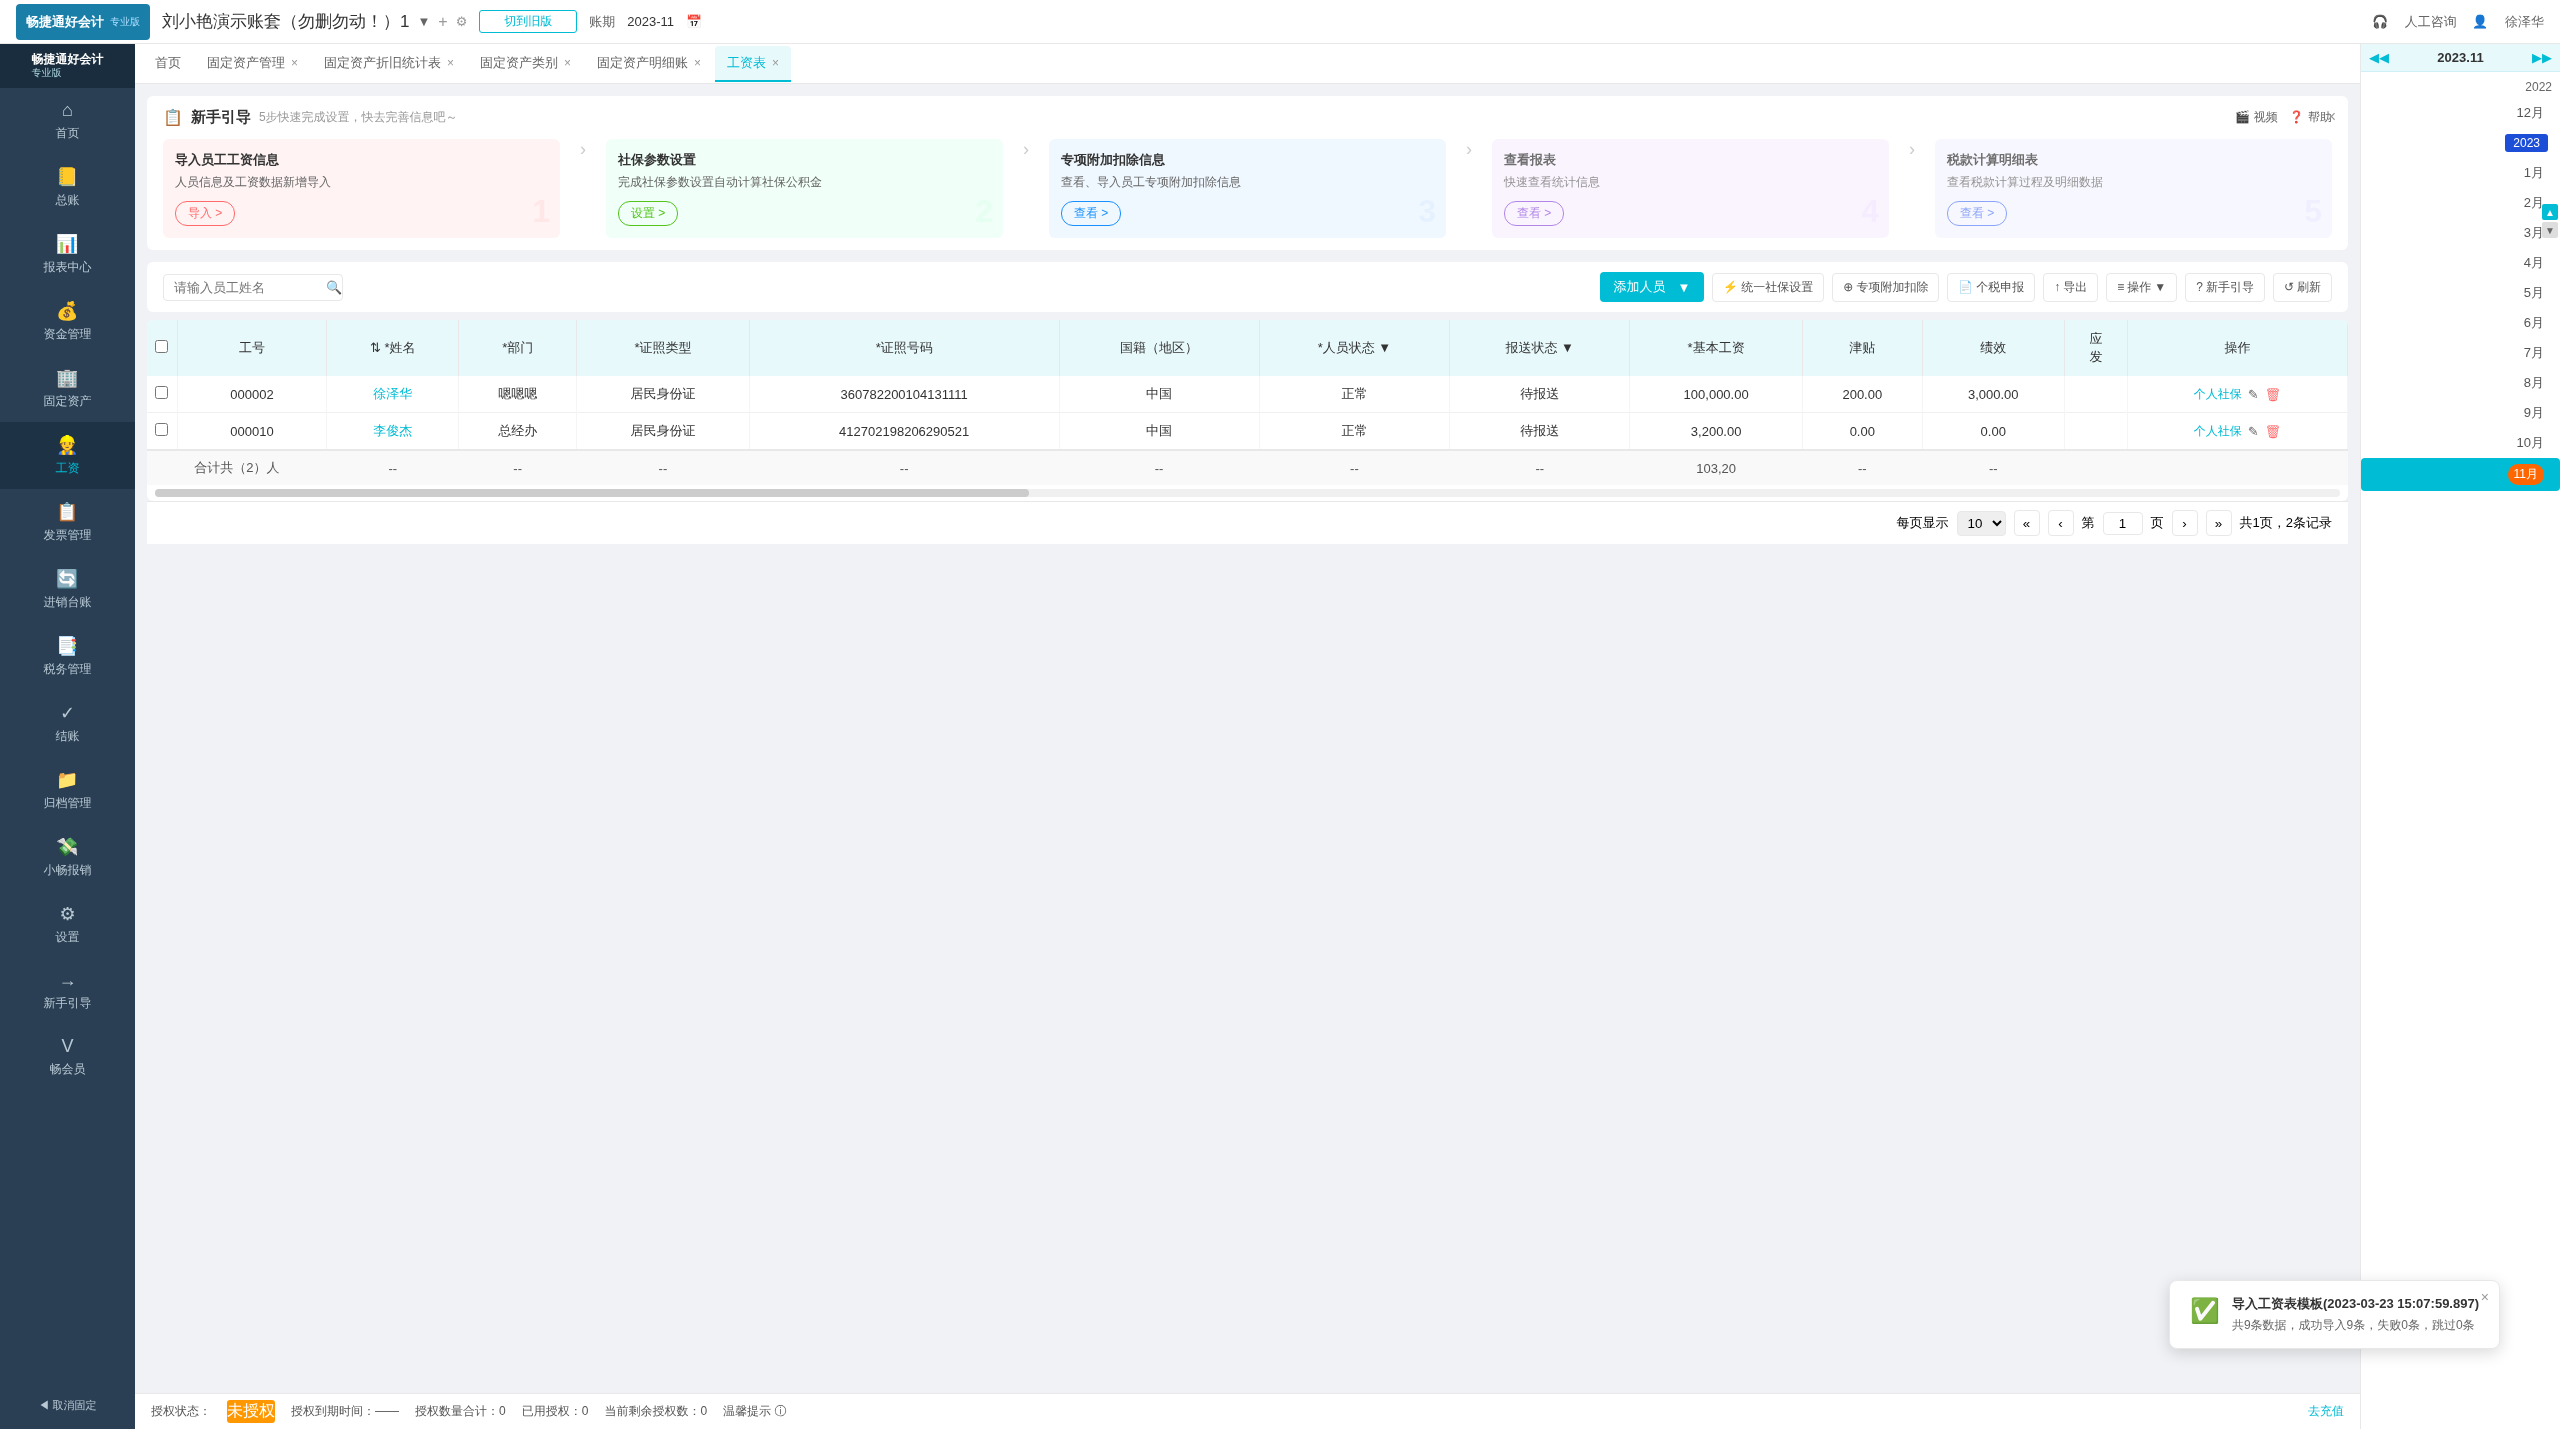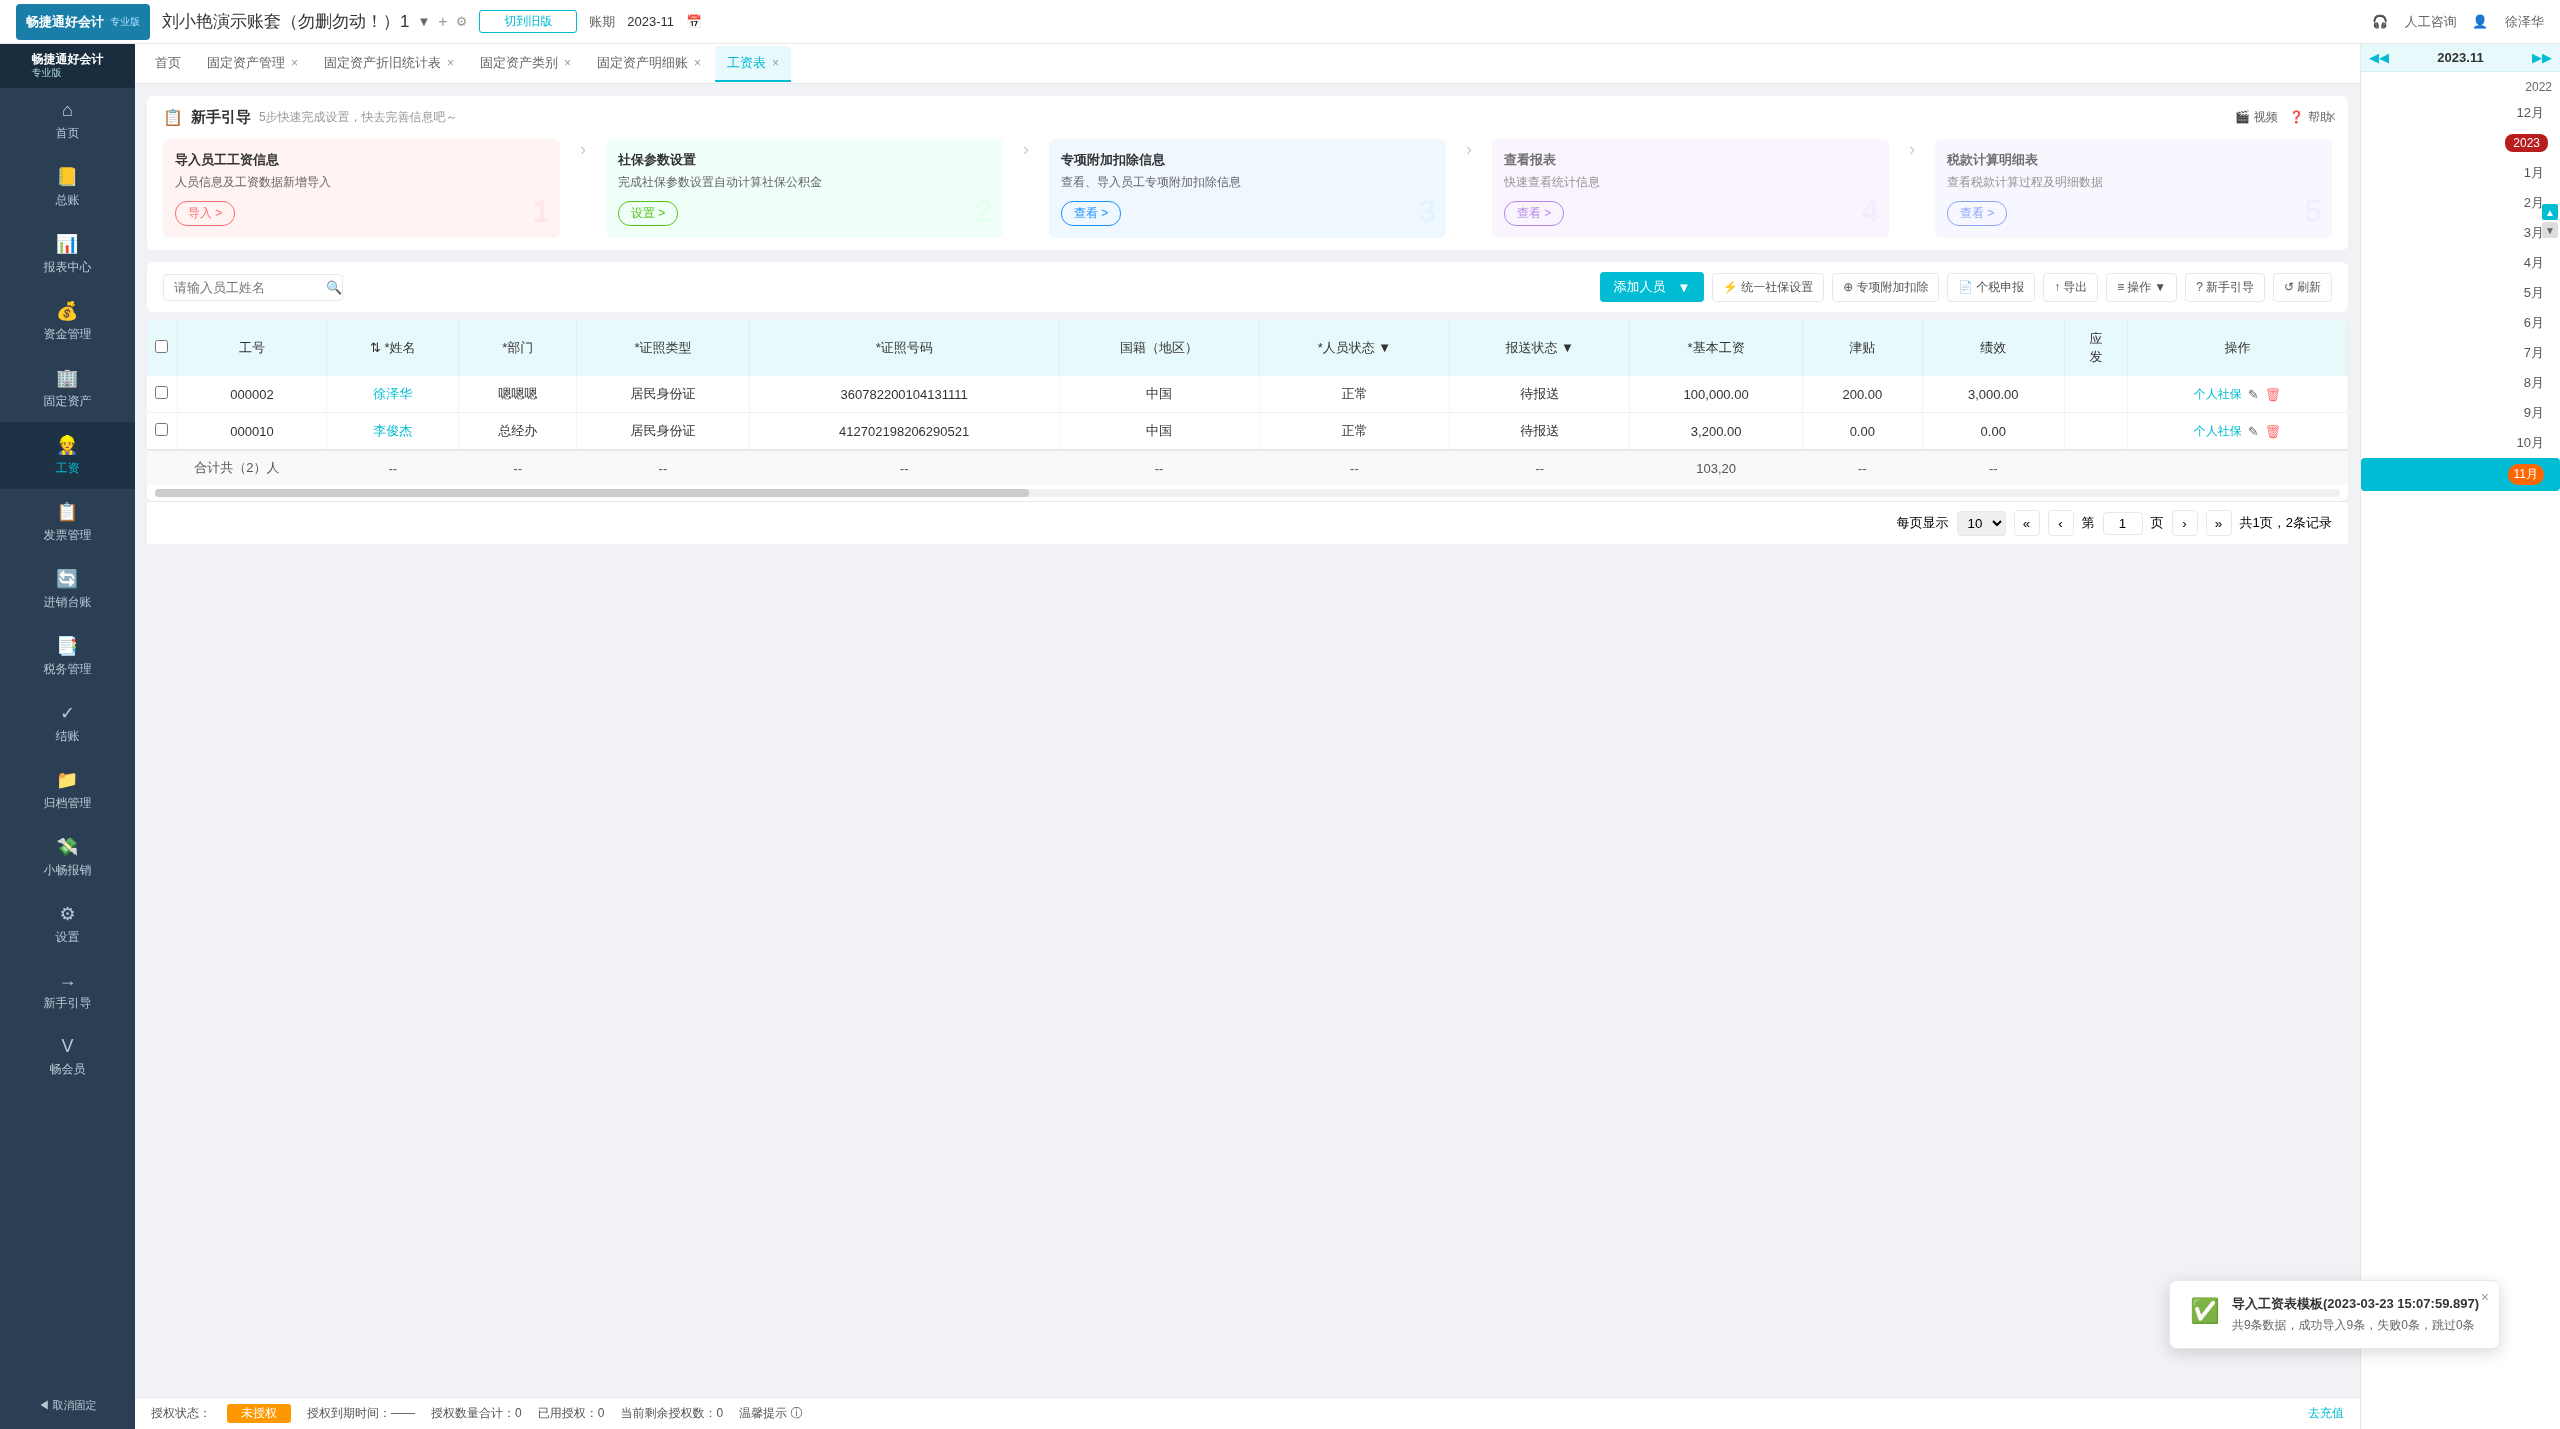--- a/index.html
+++ b/index.html
@@ -89,35 +89,35 @@
     .table-footer td { font-weight: normal; color: #555; padding: 8px; text-align: center; }
 
     
     .pagination-bar { background: #fff; border-top: 1px solid #e8e8e8; padding: 8px 16px; display: flex; align-items: center; justify-content: flex-end; gap: 8px; font-size: 13px; }
     .page-size-select { border: 1px solid #e8e8e8; padding: 3px 6px; border-radius: 4px; }
     .page-btn { border: 1px solid #e8e8e8; background: #fff; width: 26px; height: 26px; display: flex; align-items: center; justify-content: center; cursor: pointer; border-radius: 4px; }
     .page-input { width: 40px; text-align: center; border: 1px solid #e8e8e8; border-radius: 4px; padding: 3px; }
 
     
     .status-bar { background: #fff; border-top: 1px solid #e8e8e8; padding: 6px 16px; display: flex; align-items: center; gap: 16px; font-size: 12px; color: #555; flex-shrink: 0; }
-    .status-tag { background: #ff9800; color: #fff; padding: 1px 14px; border-radius: 3px; font-size: 12px; }
+    .status-tag { background: #ff9800; color: #fff; padding: 1px 0; border-radius: 3px; font-size: 16px; }
     .status-link { color: #00bcd4; cursor: pointer; margin-left: auto; }
     .calendar-panel { width: 200px; background: #fff; border-left: 1px solid #e8e8e8; display: flex; flex-direction: column; flex-shrink: 0; overflow: hidden; }
     .cal-month-item { padding: 6px 16px; font-size: 13px; color: #555; cursor: pointer; display: flex; align-items: center; justify-content: flex-end; }
     .cal-month-item.active { background: #00bcd4; color: #fff; border-radius: 4px; }
 
     
     .toast { position: fixed; bottom: 80px; right: 60px; background: #fff; border: 1px solid #e8e8e8; border-radius: 8px; padding: 14px 20px; display: flex; align-items: flex-start; gap: 12px; box-shadow: 0 4px 16px rgba(0,0,0,0.15); z-index: 1000; max-width: 380px; }
     .toast-close { position: absolute; top: 8px; right: 10px; cursor: pointer; color: #999; font-size: 14px; }
     .toast-icon { color: #52c41a; font-size: 24px; margin-top: 2px; }
     .toast-title { font-size: 13px; font-weight: bold; color: #333; margin-bottom: 4px; }
     .toast-desc { font-size: 12px; color: #666; }
 
     
-    .cal-year-badge { background: #b91c1c; color: #fff; border-radius: 8px; padding: 2px 8px; font-size: 12px; margin: 2px 4px; display: inline-block; }
+    .cal-year-badge { background: #1d4ed8; color: #fff; border-radius: 3px; padding: 2px 8px; font-size: 12px; margin: 2px 4px; display: inline-block; }
     .cal-month-badge { background: #ff6600; color: #fff; border-radius: 10px; padding: 2px 6px; font-size: 12px; display: inline-block; }
   </style>
 </head>
 <body>
 
 <div style="display:flex; flex-direction:column; height:100vh; overflow:hidden;">
   <div class="topbar">
     <div style="display:flex;align-items:center;gap:6px;background:#1a7fa8;padding:4px 10px;border-radius:4px;height:36px;">
       <span style="color:#fff;font-size:13px;font-weight:bold;">畅捷通好会计</span>
       <span style="color:#adf;font-size:10px;">专业版</span>

